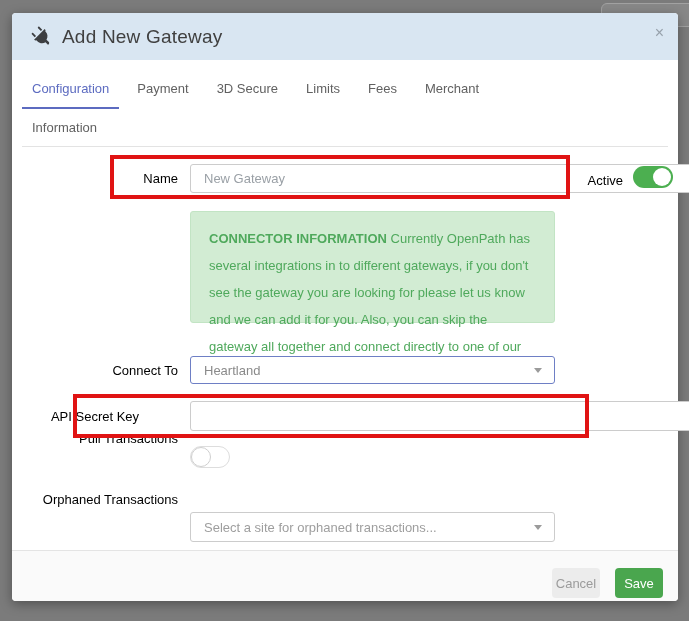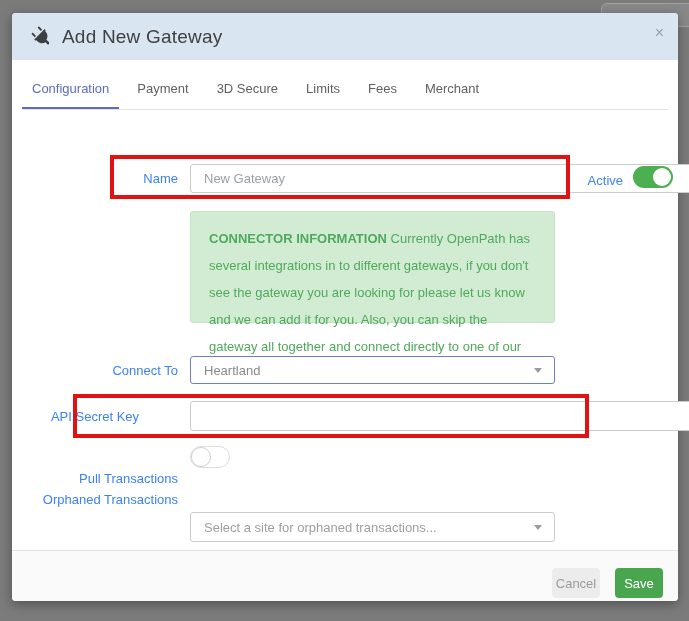--- a/index.html
+++ b/index.html
@@ -38,21 +38,21 @@
     height:39px; display:inline-flex; align-items:center;
     padding:0 10px; margin-right:8px; font-size:13px; color:#616161;
     cursor:pointer; border-bottom:2px solid transparent;
   }
   .tab.active { color:#5c6bc0; border-bottom-color:#5c6bc0; }
   .tab-row.second .tab { height:37px; border-bottom:none; }
   .tabs-divider { border-bottom:1px solid #e3e3e3; }
   
   .field-label {
     position:absolute; left:0; width:166px; text-align:right;
-    font-size:13px; color:#3b82f6;
+    font-size:13px; color:#000000;
   }
   .ctrl { position:absolute; left:178px; width:365px; }
   input.text-input {
     width:100%; height:29px; border:1px solid #cccccc; border-radius:3px;
     padding:0 13px; font-size:13px; color:#9aa0a6; outline:none;
     font-family:"Liberation Sans", sans-serif; background:#fff;
   }
   .select-box {
     height:28px; border:1px solid #cccccc; border-radius:3px; background:#fff;
     display:flex; align-items:center; padding:0 26px 0 13px; position:relative;
@@ -119,20 +119,23 @@
 
   <div class="tabs">
     <div class="tab-row">
       <div class="tab active">Configuration</div>
       <div class="tab">Payment</div>
       <div class="tab">3D Secure</div>
       <div class="tab">Limits</div>
       <div class="tab">Fees</div>
       <div class="tab">Merchant</div>
     </div>
+    <div class="tab-row second">
+      <div class="tab">Information</div>
+    </div>
     <div class="tabs-divider"></div>
   </div>
 
   <div class="field-label" style="top:158px;">Name</div>
   <input class="text-input ctrl" style="top: 151px;" type="text" value="New Gateway">
   <div class="field-label" style="left:auto; width:auto; right:55px; top:160px;">Active</div>
   <div class="toggle on" style="position:absolute; left:621px; top:153px;">
     <div class="knob"></div>
   </div>
 
@@ -142,21 +145,21 @@
 
   <div class="field-label" style="top:350px;padding-left:41px;">Connect To</div>
   <div class="select-box focused ctrl" style="top:343px;">
     <span>Heartland</span>
     <span class="caret"></span>
   </div>
 
   <div class="field-label" style="top:396px;text-align:center;">API Secret Key</div>
   <input class="text-input ctrl" style="top: 388px; height: 30px;" type="text" value="">
 
-  <div class="field-label" style="top:458px;">Pull Transactions</div>
+  <div class="field-label" style="top:418px;">Pull Transactions</div>
   <div class="toggle off" style="position:absolute; left:178px; top:433px;">
     <div class="knob"></div>
   </div>
 
   <div class="field-label" style="top:479px;">Orphaned Transactions</div>
   <div class="select-box placeholder ctrl" style="top:471px; height:30px;">
     <span>Select a site for orphaned transactions...</span>
     <span class="caret"></span>
   </div>
 

